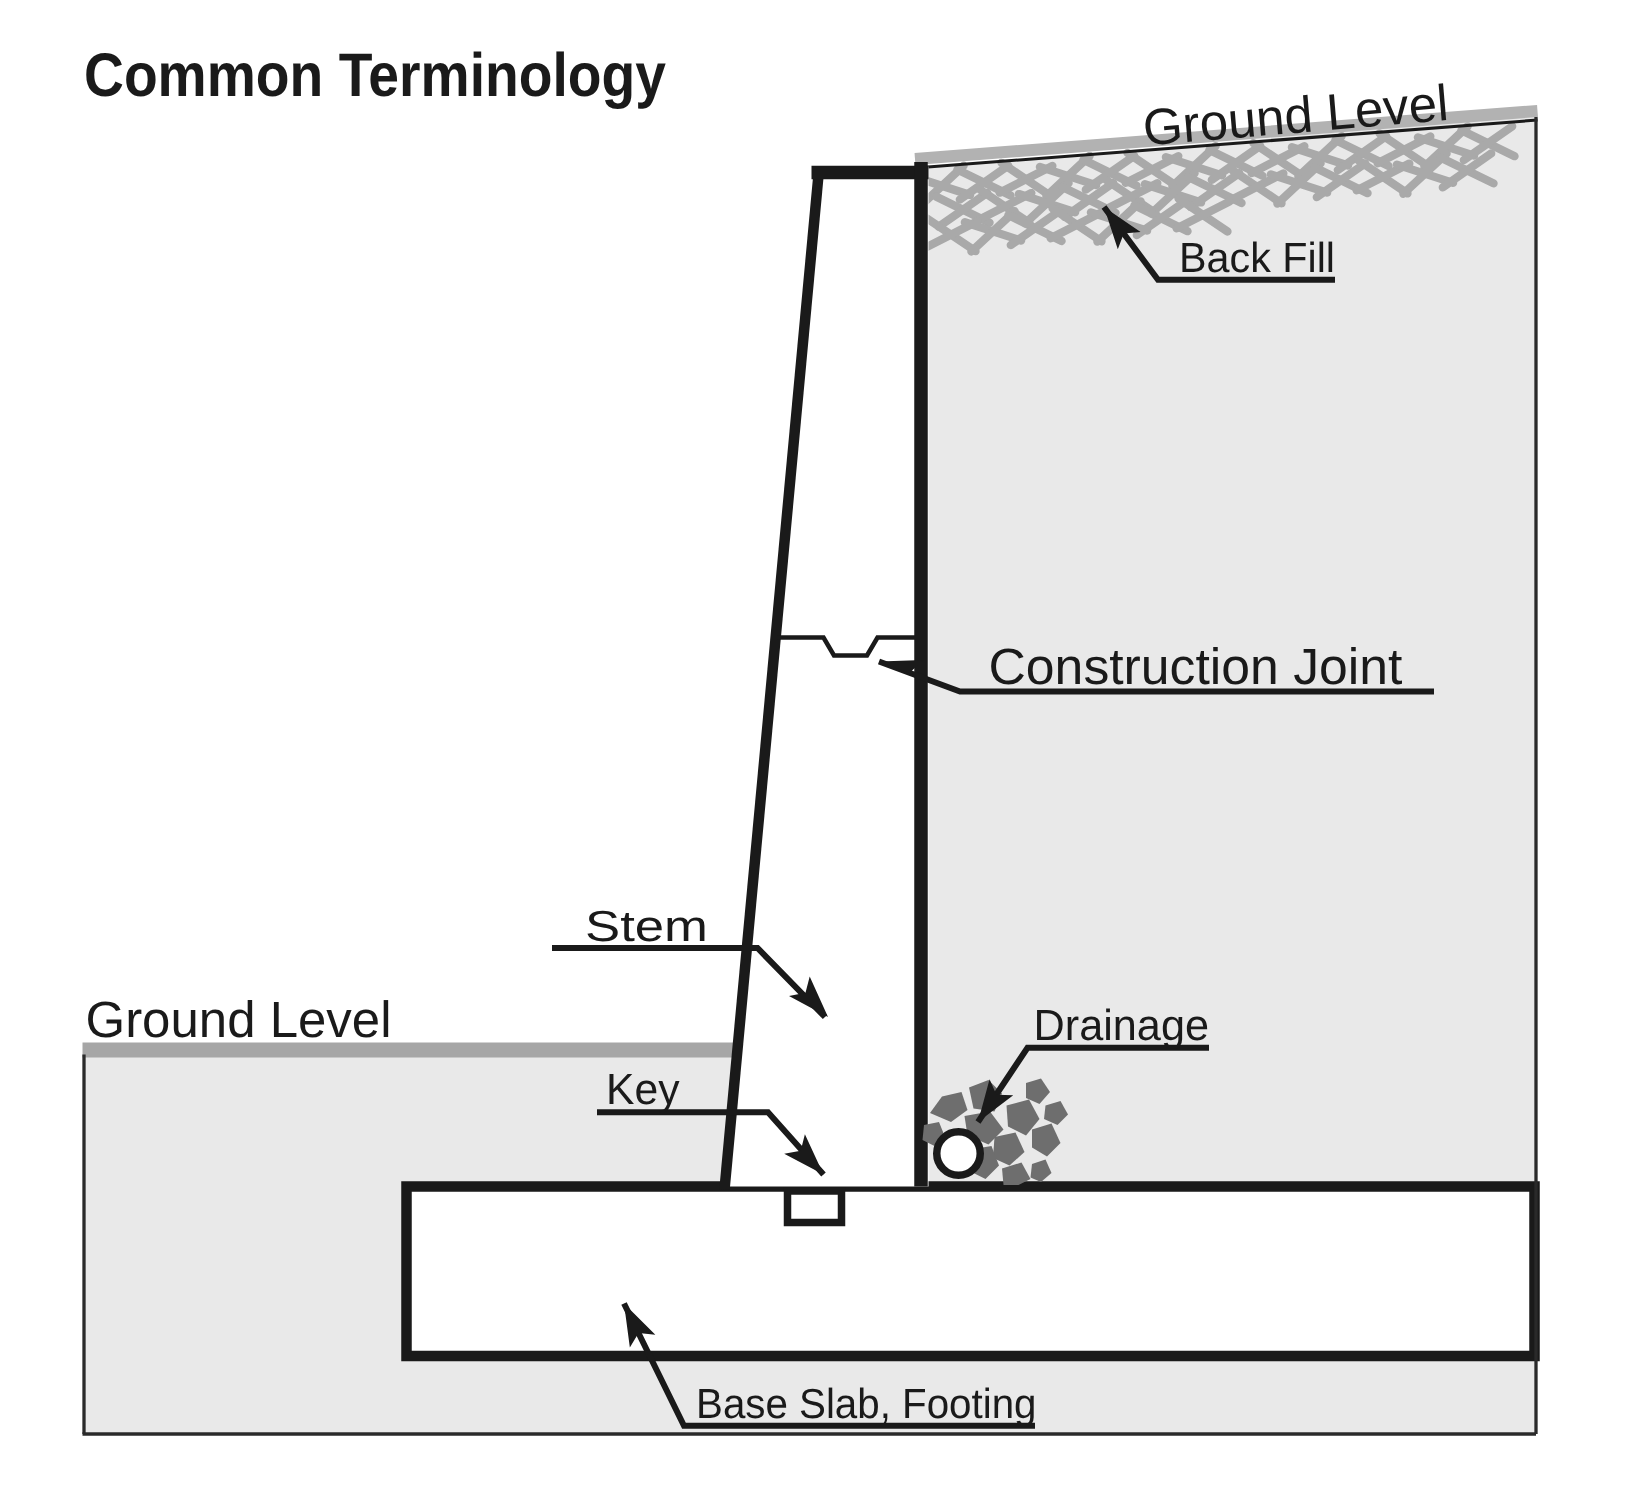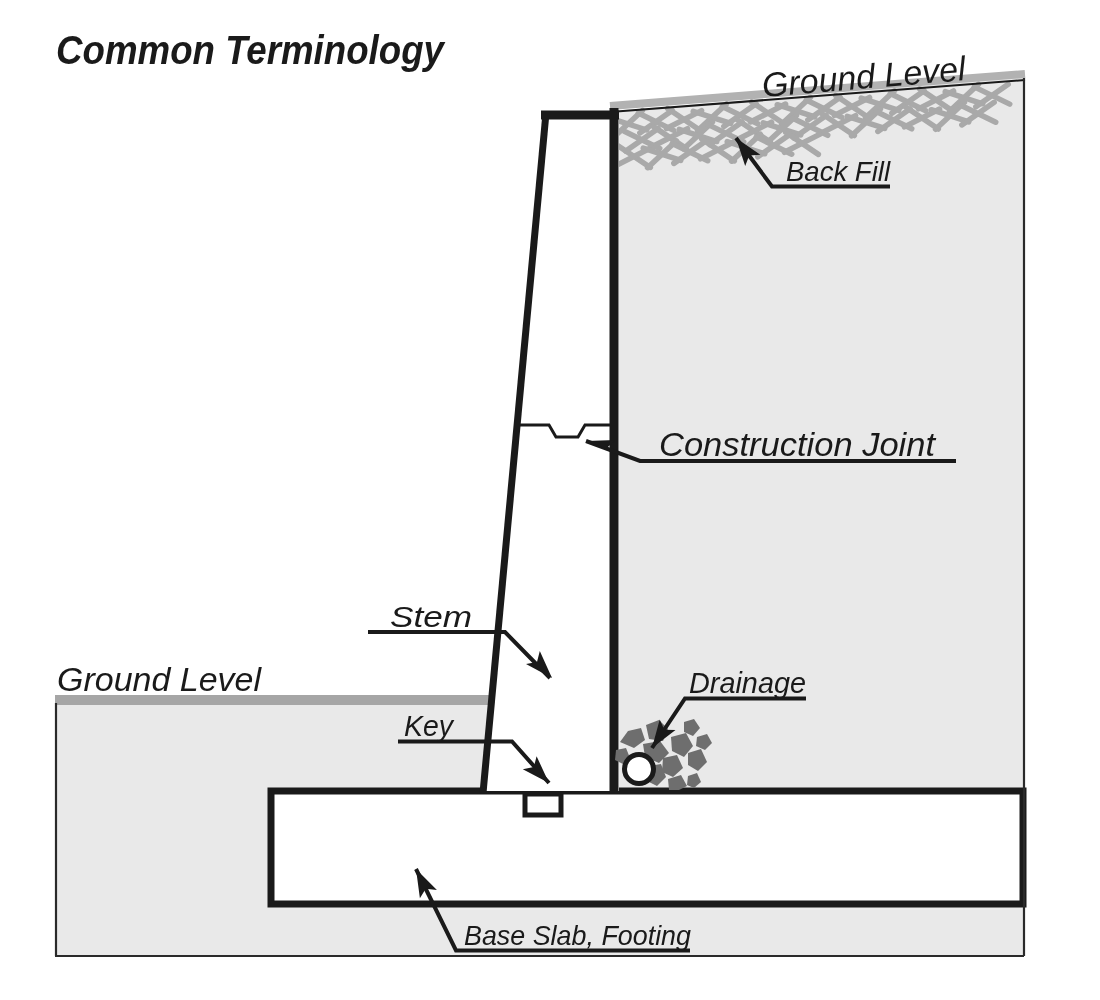--- a/index.html
+++ b/index.html
@@ -1,17 +1,17 @@
 <!DOCTYPE html>
 <html><head>
 <meta charset="utf-8">
 <style>
   html,body{margin:0;padding:0;background:#ffffff;}
   .stage{position:relative;width:1100px;height:1000px;background:#ffffff;overflow:hidden;
-         font-family:"Liberation Sans", sans-serif;font-style:italic;}
+         font-family:"Liberation Sans", sans-serif;}
   svg text{fill:#1a1a1a;font-family:"Liberation Sans", sans-serif;}
   .title-text{font-weight:bold;font-size:41px;}
   .lbl-lg{font-size:34px;}
   .lbl-md{font-size:29px;}
   .lbl-sm{font-size:28px;}
   .ink{stroke:#1a1a1a;}
   .leader{stroke:#1a1a1a;stroke-width:4;fill:none;stroke-linejoin:miter;}
   .arrowhead{fill:#1a1a1a;stroke:none;}
   .thinborder{stroke:#2a2a2a;stroke-width:2.2;}
 </style>

